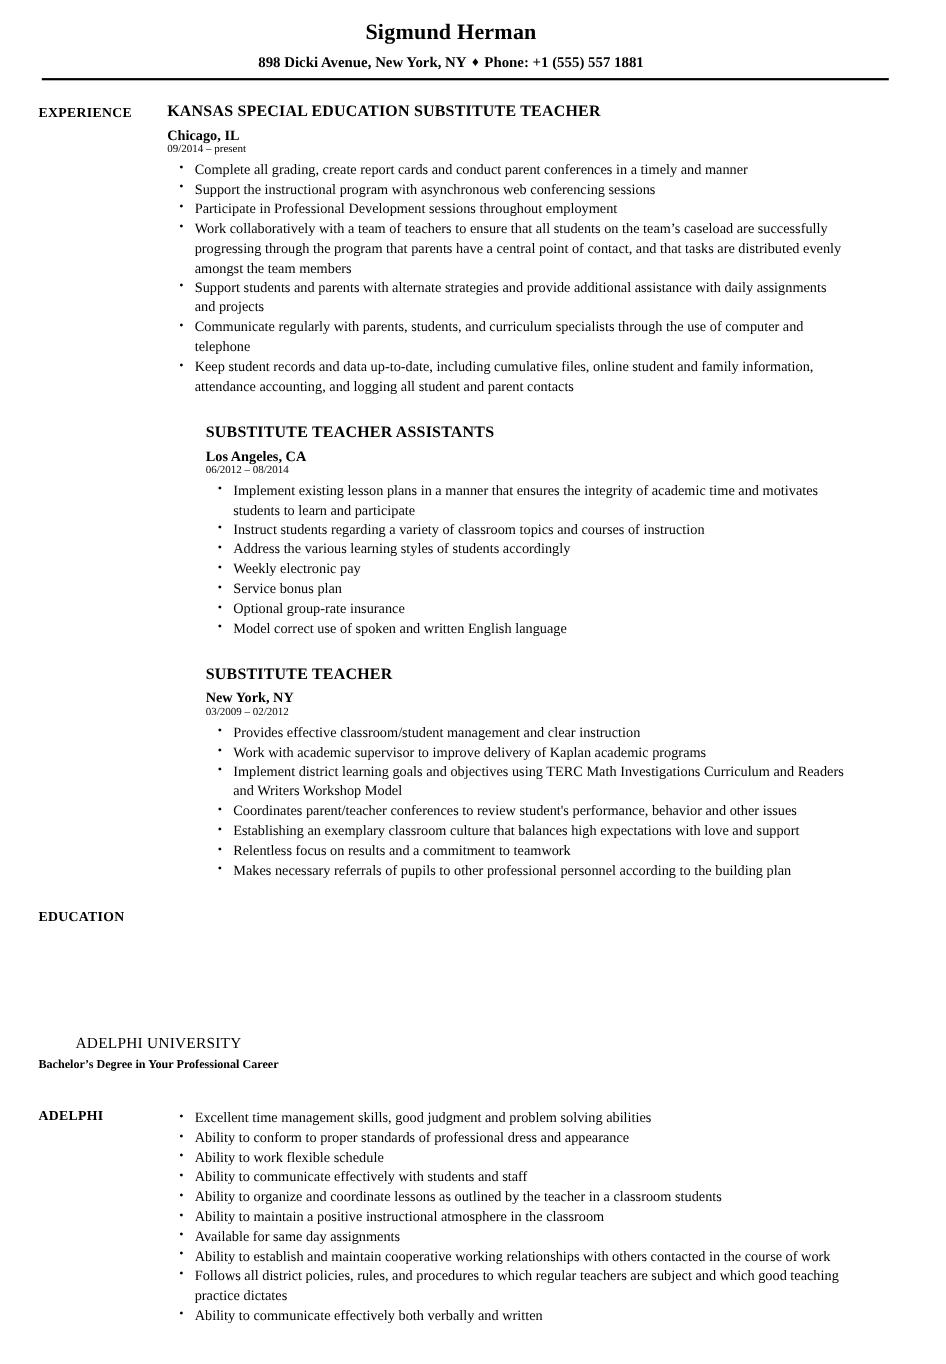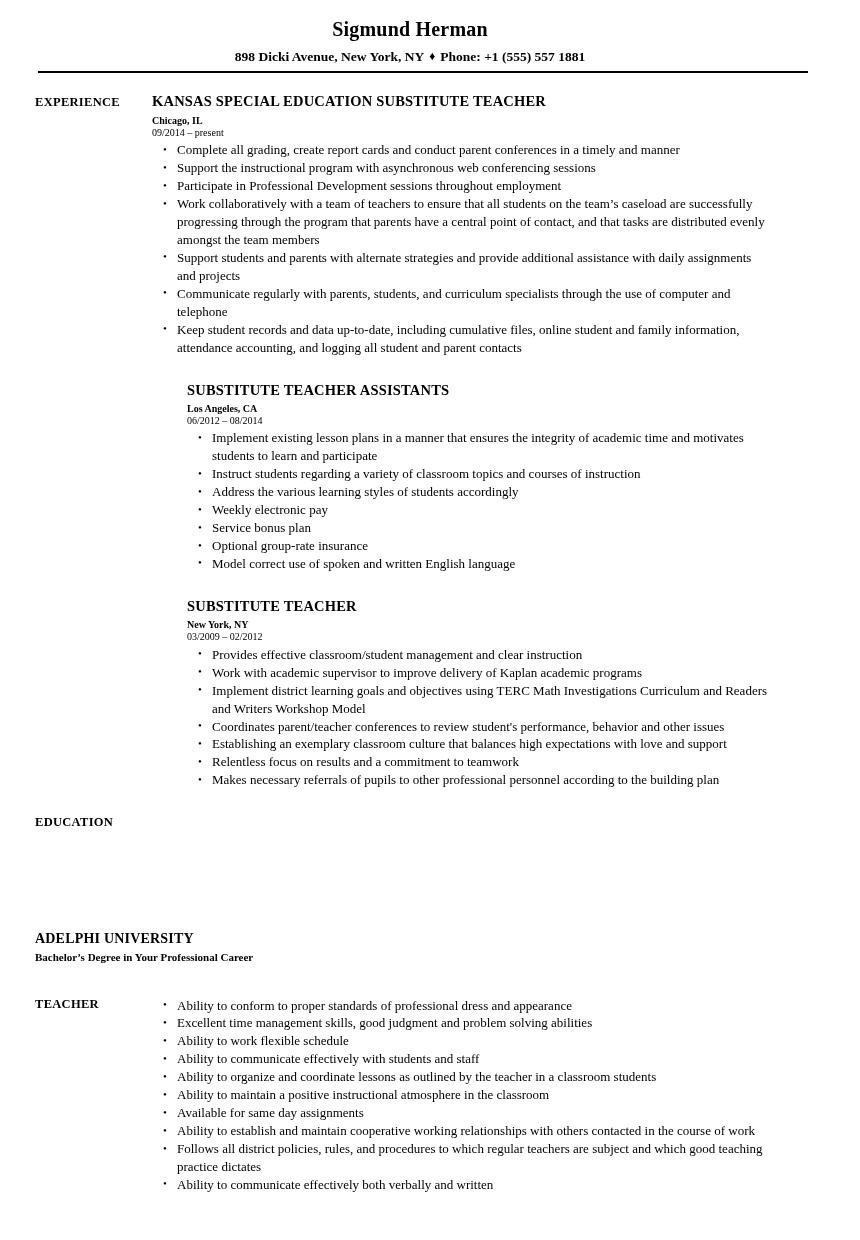--- a/index.html
+++ b/index.html
@@ -84,21 +84,21 @@
   .job { margin-bottom: 0; }
   .job + .job { margin-top: 25px; margin-left: 35px; }
   .job-title {
     font-size: 14.5px;
     font-weight: bold;
     letter-spacing: 0.2px;
     line-height: 1.2;
     margin-bottom: 4px;
   }
   .job-location {
-    font-size: 10px;
+    font-size: 13px;
     font-weight: bold;
     line-height: 1.2;
   }
   .job-dates {
     font-size: 10px;
     line-height: 1.25;
     margin-bottom: 1px;
   }
 
   
@@ -119,24 +119,25 @@
     position: absolute;
     left: 11px;
     top: -0.5px;
     font-size: 11px;
     line-height: 1.6;
   }
 
   
   .edu-school {
     font-size: 14px;
-    font-weight: bold;
+    font-weight: normal;
     letter-spacing: 0.2px;
     line-height: 1.25;
     margin-bottom: 3px;
+    text-align: center;
   }
   .edu-degree {
     font-size: 11px;
     font-weight: bold;
     line-height: 1.25;
   }
 
   
   #skills-section .sec-body ul.bullets > li { padding-left: 25px; }
 </style>
@@ -207,25 +208,25 @@
     <div class="sec-label">EDUCATION</div>
     <div class="sec-body" id="education-entries">
         <div class="edu">
           <div class="edu-school">ADELPHI UNIVERSITY</div>
           <div class="edu-degree">Bachelor’s Degree in Your Professional Career</div>
         </div>
       </div>
   </div>
 
   <div class="section" id="skills-section">
-    <div class="sec-label">TEACHER</div>
+    <div class="sec-label">ADELPHI</div>
     <div class="sec-body">
       <ul class="bullets" id="skills-list">
+          <li>Excellent time management skills, good judgment and problem solving abilities</li>
           <li>Ability to conform to proper standards of professional dress and appearance</li>
-          <li>Excellent time management skills, good judgment and problem solving abilities</li>
           <li>Ability to work flexible schedule</li>
           <li>Ability to communicate effectively with students and staff</li>
           <li>Ability to organize and coordinate lessons as outlined by the teacher in a classroom students</li>
           <li>Ability to maintain a positive instructional atmosphere in the classroom</li>
           <li>Available for same day assignments</li>
           <li>Ability to establish and maintain cooperative working relationships with others contacted in the course of work</li>
           <li>Follows all district policies, rules, and procedures to which regular teachers are subject and which good teaching practice dictates</li>
           <li>Ability to communicate effectively both verbally and written</li>
         </ul>
     </div>

